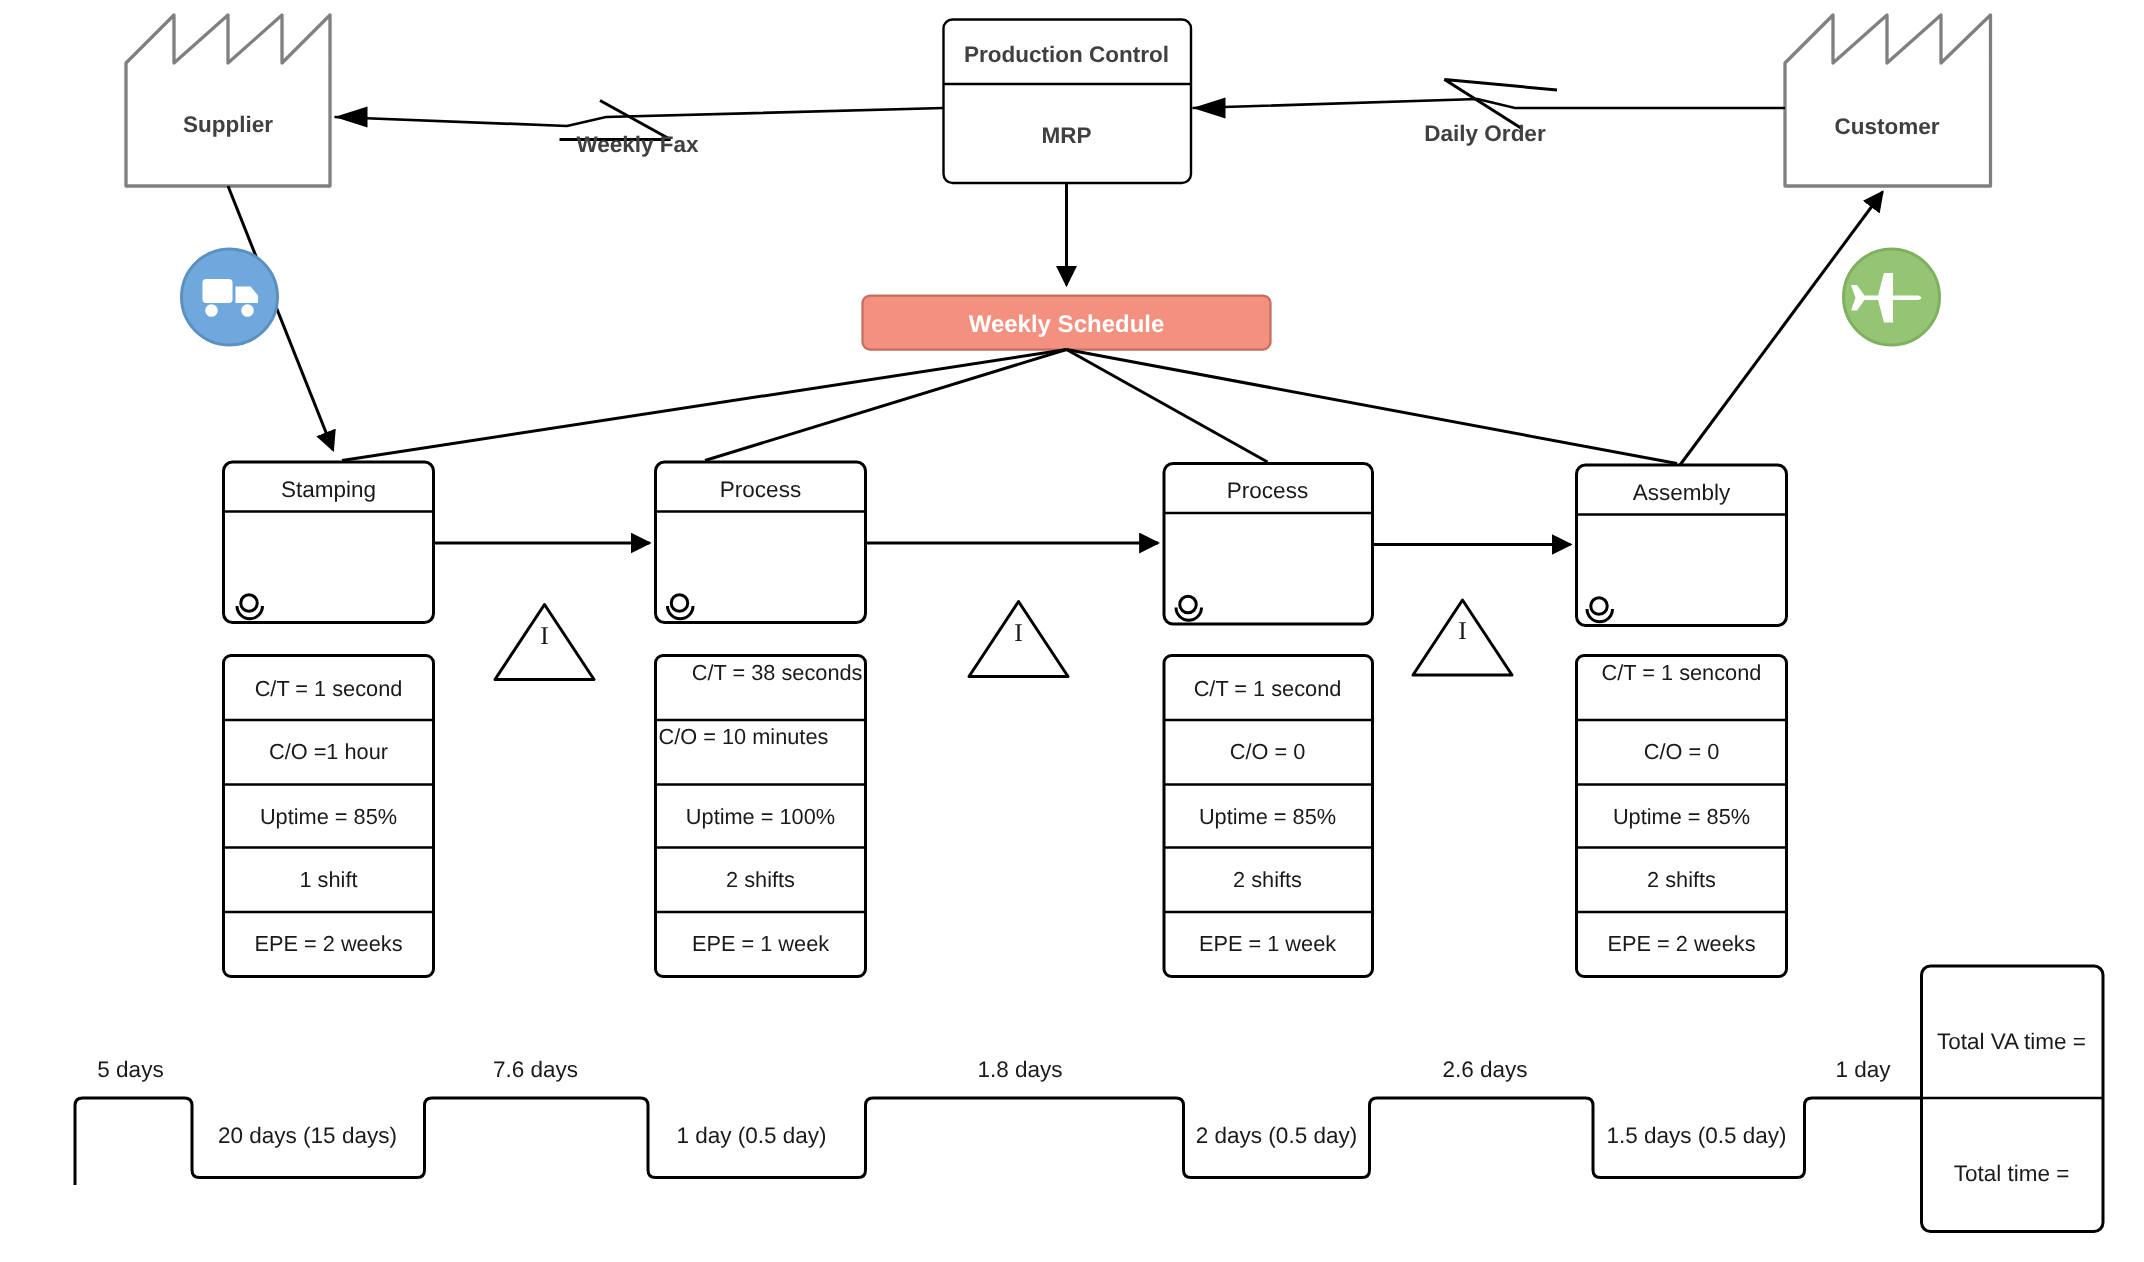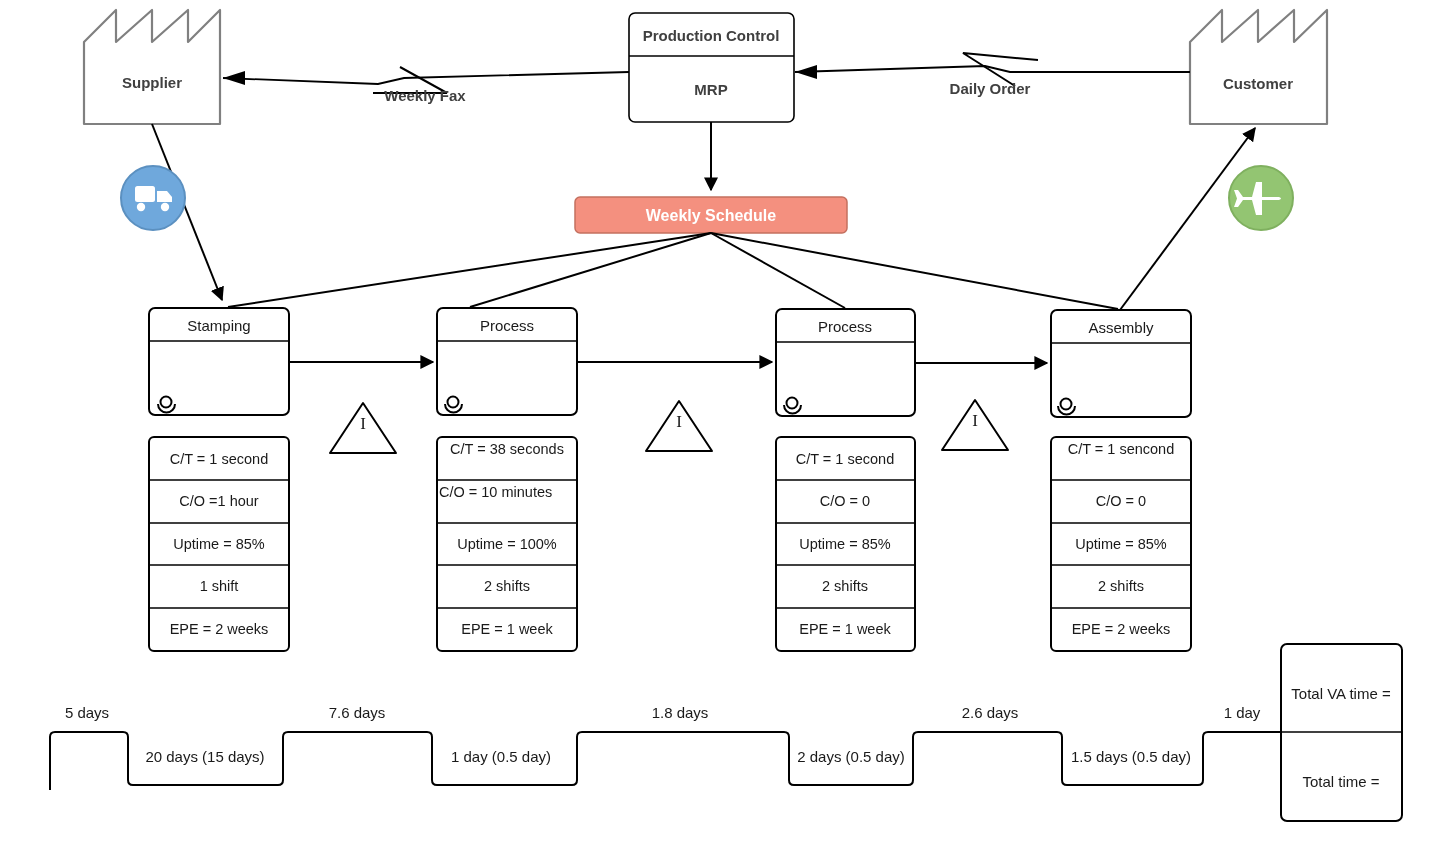--- a/index.html
+++ b/index.html
@@ -237,21 +237,21 @@
     <text class="txt-data" x="219" y="634" text-anchor="middle">EPE = 2 weeks</text>
   </g>
 
   <g>
     <rect class="shape-stroke" x="437" y="437" width="140" height="214" rx="5" ry="5"></rect>
     <line class="divider" x1="437" y1="480" x2="577" y2="480"></line>
     <line class="divider" x1="437" y1="523" x2="577" y2="523"></line>
     <line class="divider" x1="437" y1="565" x2="577" y2="565"></line>
     <line class="divider" x1="437" y1="608" x2="577" y2="608"></line>
     <foreignObject x="439" y="439" width="136" height="41">
-      <div xmlns="http://www.w3.org/1999/xhtml" style="font-family:'Liberation Sans',sans-serif;font-size:14.5px;color:#1a1a1a;text-align:center;line-height:20px;">C/T = 38 seconds</div>
+      <div xmlns="http://www.w3.org/1999/xhtml" style="font-family:'Liberation Sans',sans-serif;font-size:14.5px;color:#1a1a1a;text-align:right;line-height:20px;">C/T = 38 seconds</div>
     </foreignObject>
     <foreignObject x="439" y="482" width="136" height="41">
       <div xmlns="http://www.w3.org/1999/xhtml" style="font-family:'Liberation Sans',sans-serif;font-size:14.5px;color:#1a1a1a;text-align:left;line-height:20px;">C/O = 10 minutes</div>
     </foreignObject>
     <text class="txt-data" x="507" y="549" text-anchor="middle">Uptime = 100%</text>
     <text class="txt-data" x="507" y="591" text-anchor="middle">2 shifts</text>
     <text class="txt-data" x="507" y="634" text-anchor="middle">EPE = 1 week</text>
   </g>
 
   <g>

